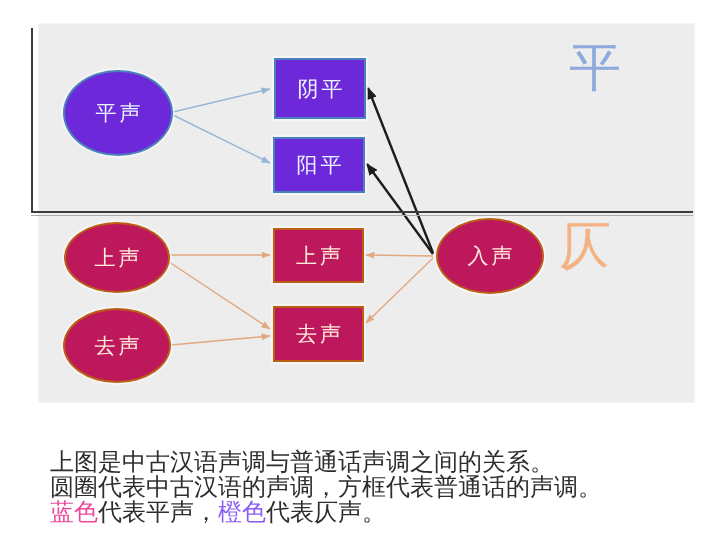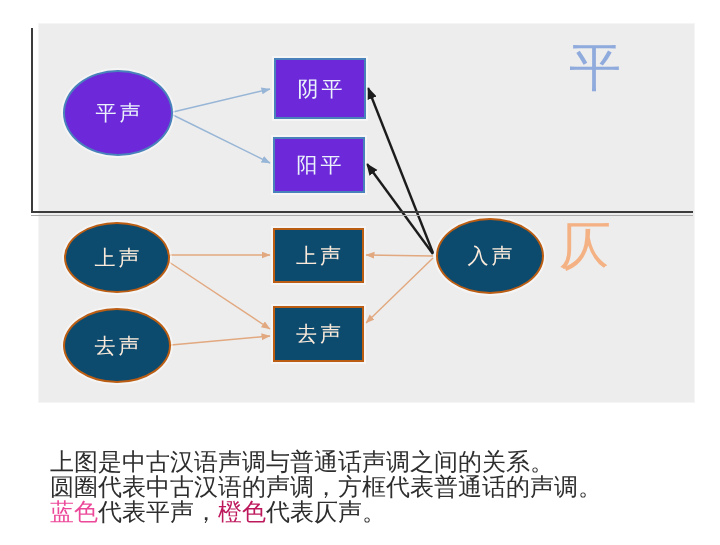--- a/index.html
+++ b/index.html
@@ -33,21 +33,21 @@
     padding-left: 3px; 
   }
   .ellipse { border-radius: 50%; }
   .blue-shape {
     background: #6d28d9;
     border: 2px solid #4981bb;
     color: #eaf3fb;
     box-shadow: 0 0 0 2px rgba(255,255,255,0.45);
   }
   .orange-shape {
-    background: #0c4a6e;
+    background: #be185d;
     border: 2px solid #bb5e14;
     color: #fcebdb;
     box-shadow: 0 0 0 2px rgba(255,255,255,0.45);
   }
   .ellipse-pingsheng { left: 24px; top: 46px;  width: 110px; height: 86px; }
   .box-yinping      { left: 235px; top: 34px;  width: 92px;  height: 61px; }
   .box-yangping     { left: 234px; top: 113px; width: 92px;  height: 56px; }
   .ellipse-shangsheng { left: 25px; top: 198px; width: 106px; height: 71px; }
   .ellipse-qusheng  { left: 24px; top: 284px; width: 108px; height: 75px; }
   .box-shangsheng   { left: 234px; top: 204px; width: 91px;  height: 55px; }
@@ -89,21 +89,21 @@
   .caption {
     position: absolute;
     left: 50px;
     top: 450px;
     font-size: 24px;
     line-height: 25px;
     color: #2e2e2e;
     white-space: nowrap;
   }
   .caption .word-blue   { color: #ec4899; }
-  .caption .word-orange { color: #be185d; }
+  .caption .word-orange { color: #8b5cf6; }
 </style>
 </head>
 <body>
 
 <div class="slide">
 
   <div class="diagram-panel">
 
     <svg class="arrow-layer" width="657" height="380" viewBox="0 0 657 380" xmlns="http://www.w3.org/2000/svg">
       <defs>

